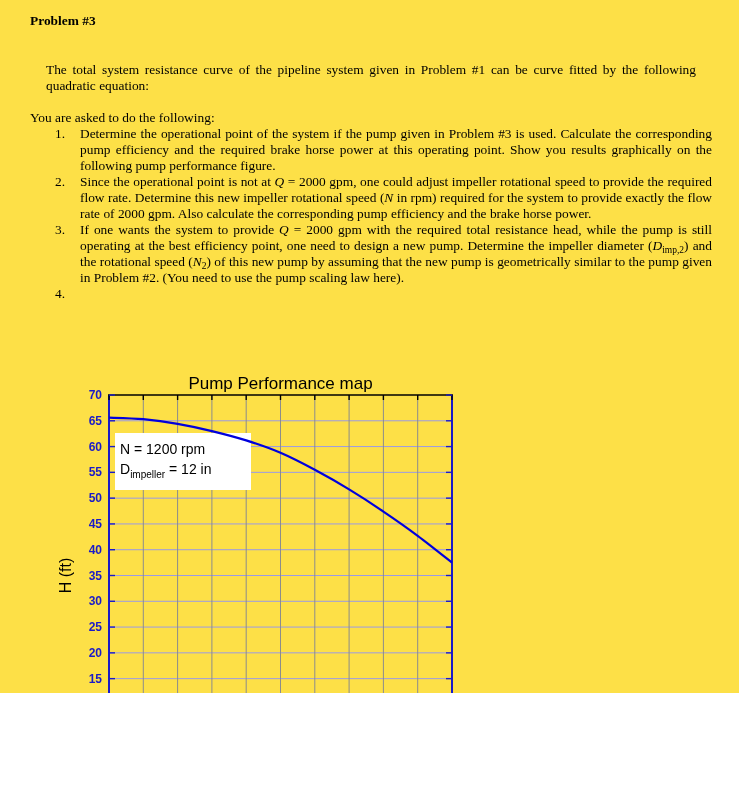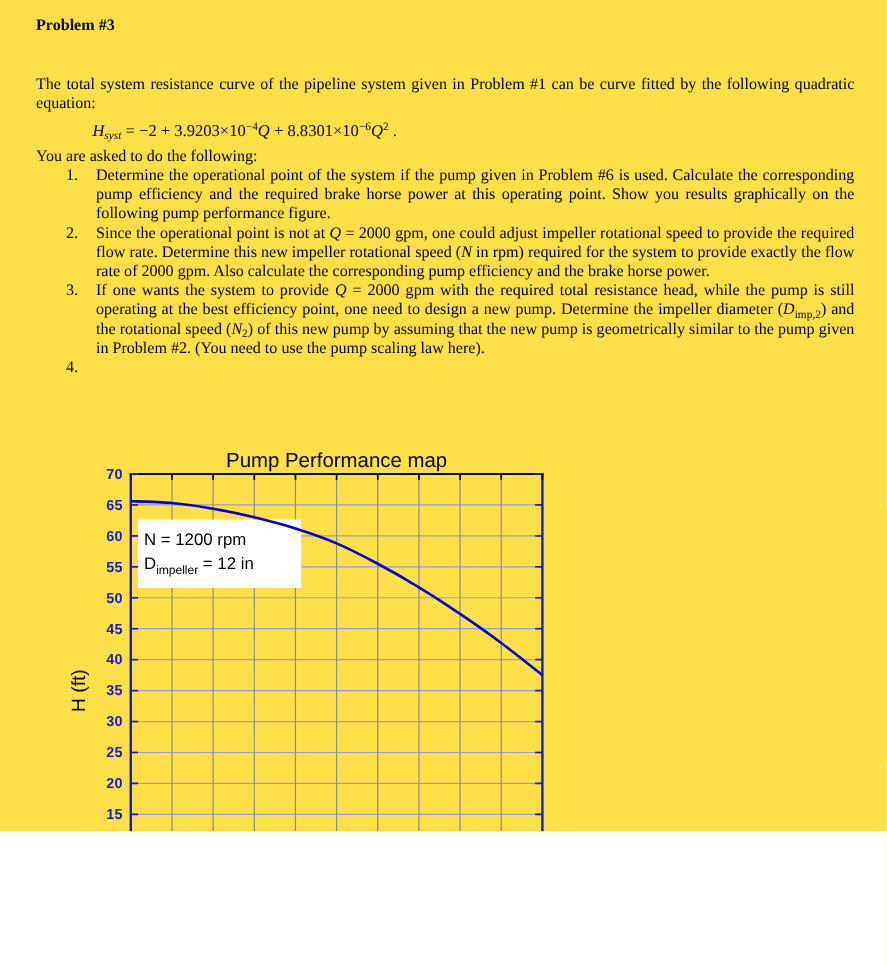--- a/index.html
+++ b/index.html
@@ -6,21 +6,21 @@
   .page{
     position:relative;
     width:739px;height:693px;
     background:#fde047;
     font-family:"Liberation Serif", serif;
     font-size:13.4px;line-height:16px;color:#000;
     overflow:hidden;
   }
   .content{padding:13px 27px 0 30px;}
   .doc-title{font-weight:bold;margin:0 0 33px 0;}
-  .para{margin:0;text-align:justify;}
+  .para{margin:16px;text-align:justify;}
   .equation{
     margin:5px 0 3px 0;
     padding-left:47px;
     font-size:13.8px;
     line-height:20px;
     text-align:left;
   }
   .prompt{margin:0;text-align:left;font-family:Liberation Serif, serif;}
   .task-list{margin:0;}
   .item{position:relative;padding-left:50px;text-align:justify;margin:0;}
@@ -33,26 +33,25 @@
   }
   svg text{font-family:"Liberation Sans", sans-serif;}
 </style>
 </head>
 <body>
 
 <div class="page">
   <div class="content">
     <p class="doc-title">Problem #3</p>
     <p class="para">The total system resistance curve of the pipeline system given in Problem #1 can be curve fitted by the following quadratic equation:</p>
-    <div class="equation"><span class="it">H</span><span class="it sb">syst</span><span> = −2 + 3.9203×10</span><span class="sp">−4</span><span class="it">Q</span><span> + 8.8301×10</span><span class="sp">−6</span><span class="it">Q</span><span class="sp">2</span><span> .</span></div>
     <p class="prompt">You are asked to do the following:</p>
     <div class="task-list">
       <div class="item">
         <span class="num">1.</span>
-        <span><span>Determine the operational point of the system if the pump given in Problem #6 is used. Calculate the corresponding pump efficiency and the required brake horse power at this operating point. Show you results graphically on the following pump performance figure.</span></span>
+        <span><span>Determine the operational point of the system if the pump given in Problem #3 is used. Calculate the corresponding pump efficiency and the required brake horse power at this operating point. Show you results graphically on the following pump performance figure.</span></span>
       </div>
       <div class="item">
         <span class="num">2.</span>
         <span><span>Since the operational point is not at </span><span class="it">Q</span><span> = 2000 gpm, one could adjust impeller rotational speed to provide the required flow rate. Determine this new impeller rotational speed (</span><span class="it">N</span><span> in rpm) required for the system to provide exactly the flow rate of 2000 gpm. Also calculate the corresponding pump efficiency and the brake horse power.</span></span>
       </div>
       <div class="item">
         <span class="num">3.</span>
         <span><span>If one wants the system to provide </span><span class="it">Q</span><span> = 2000 gpm with the required total resistance head, while the pump is still operating at the best efficiency point, one need to design a new pump. Determine the impeller diameter (</span><span class="it">D</span><span class="sb">imp,2</span><span>) and the rotational speed (</span><span class="it">N</span><span class="sb">2</span><span>) of this new pump by assuming that the new pump is geometrically similar to the pump given in Problem #2. (You need to use the pump scaling law here).</span></span>
       </div>
       <div class="item">

